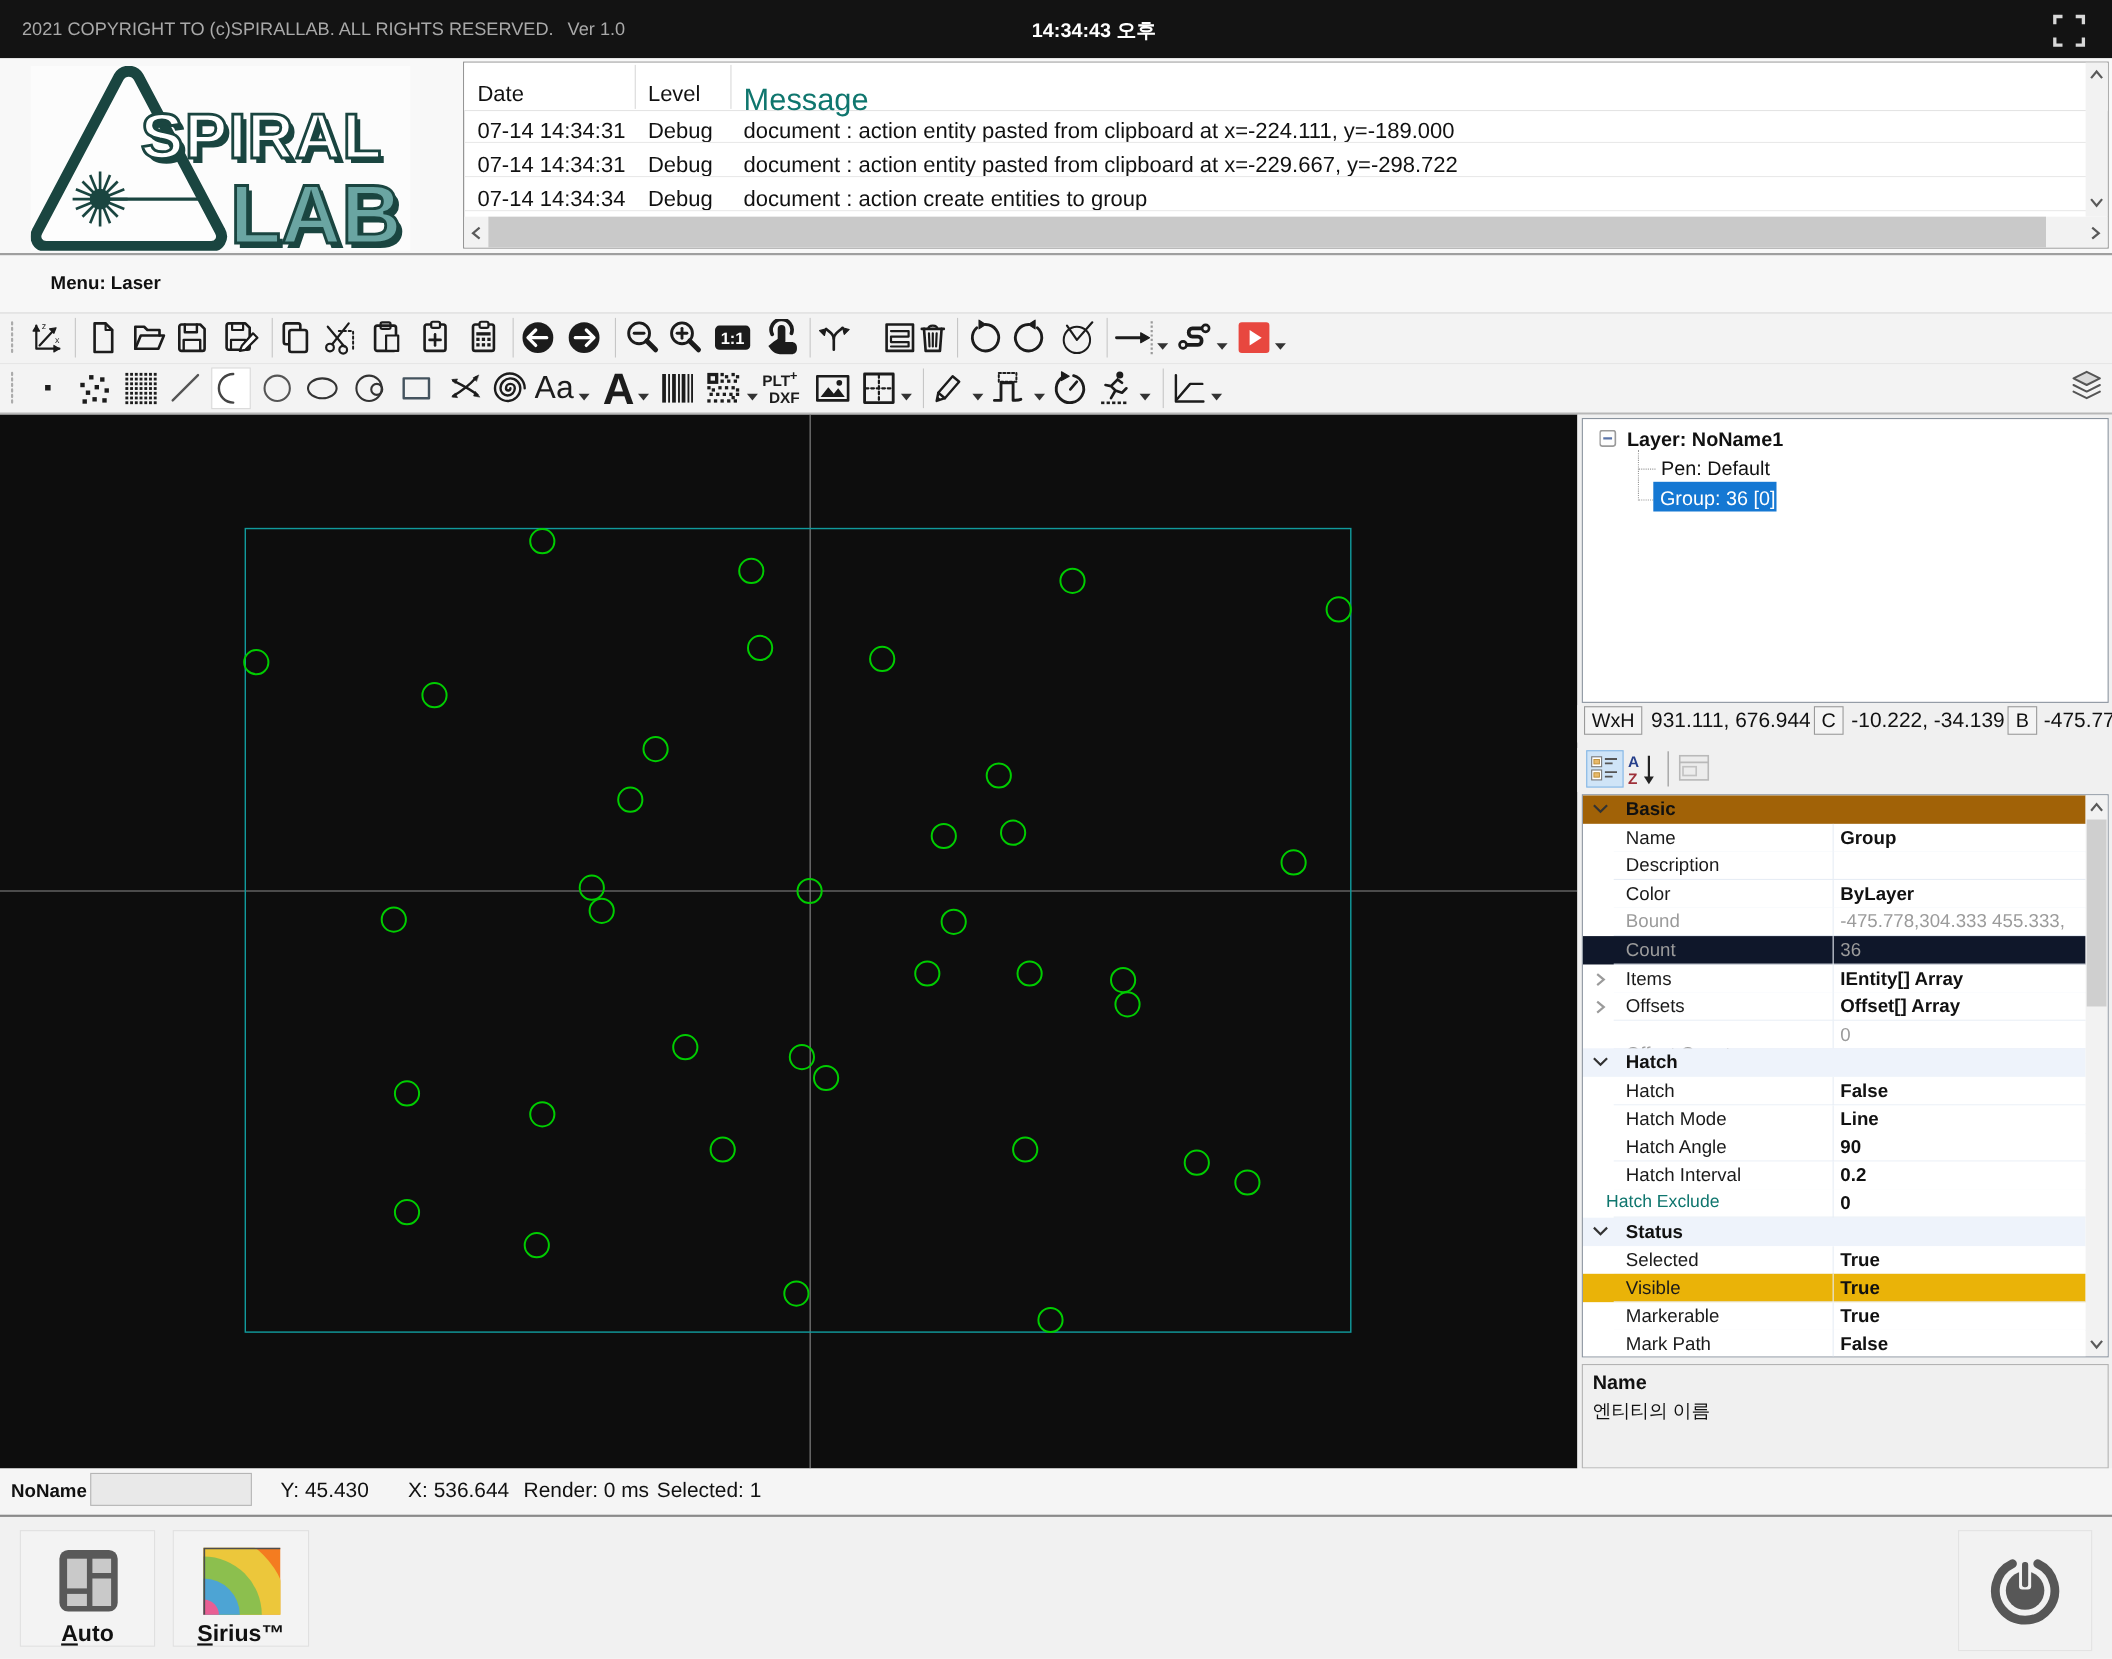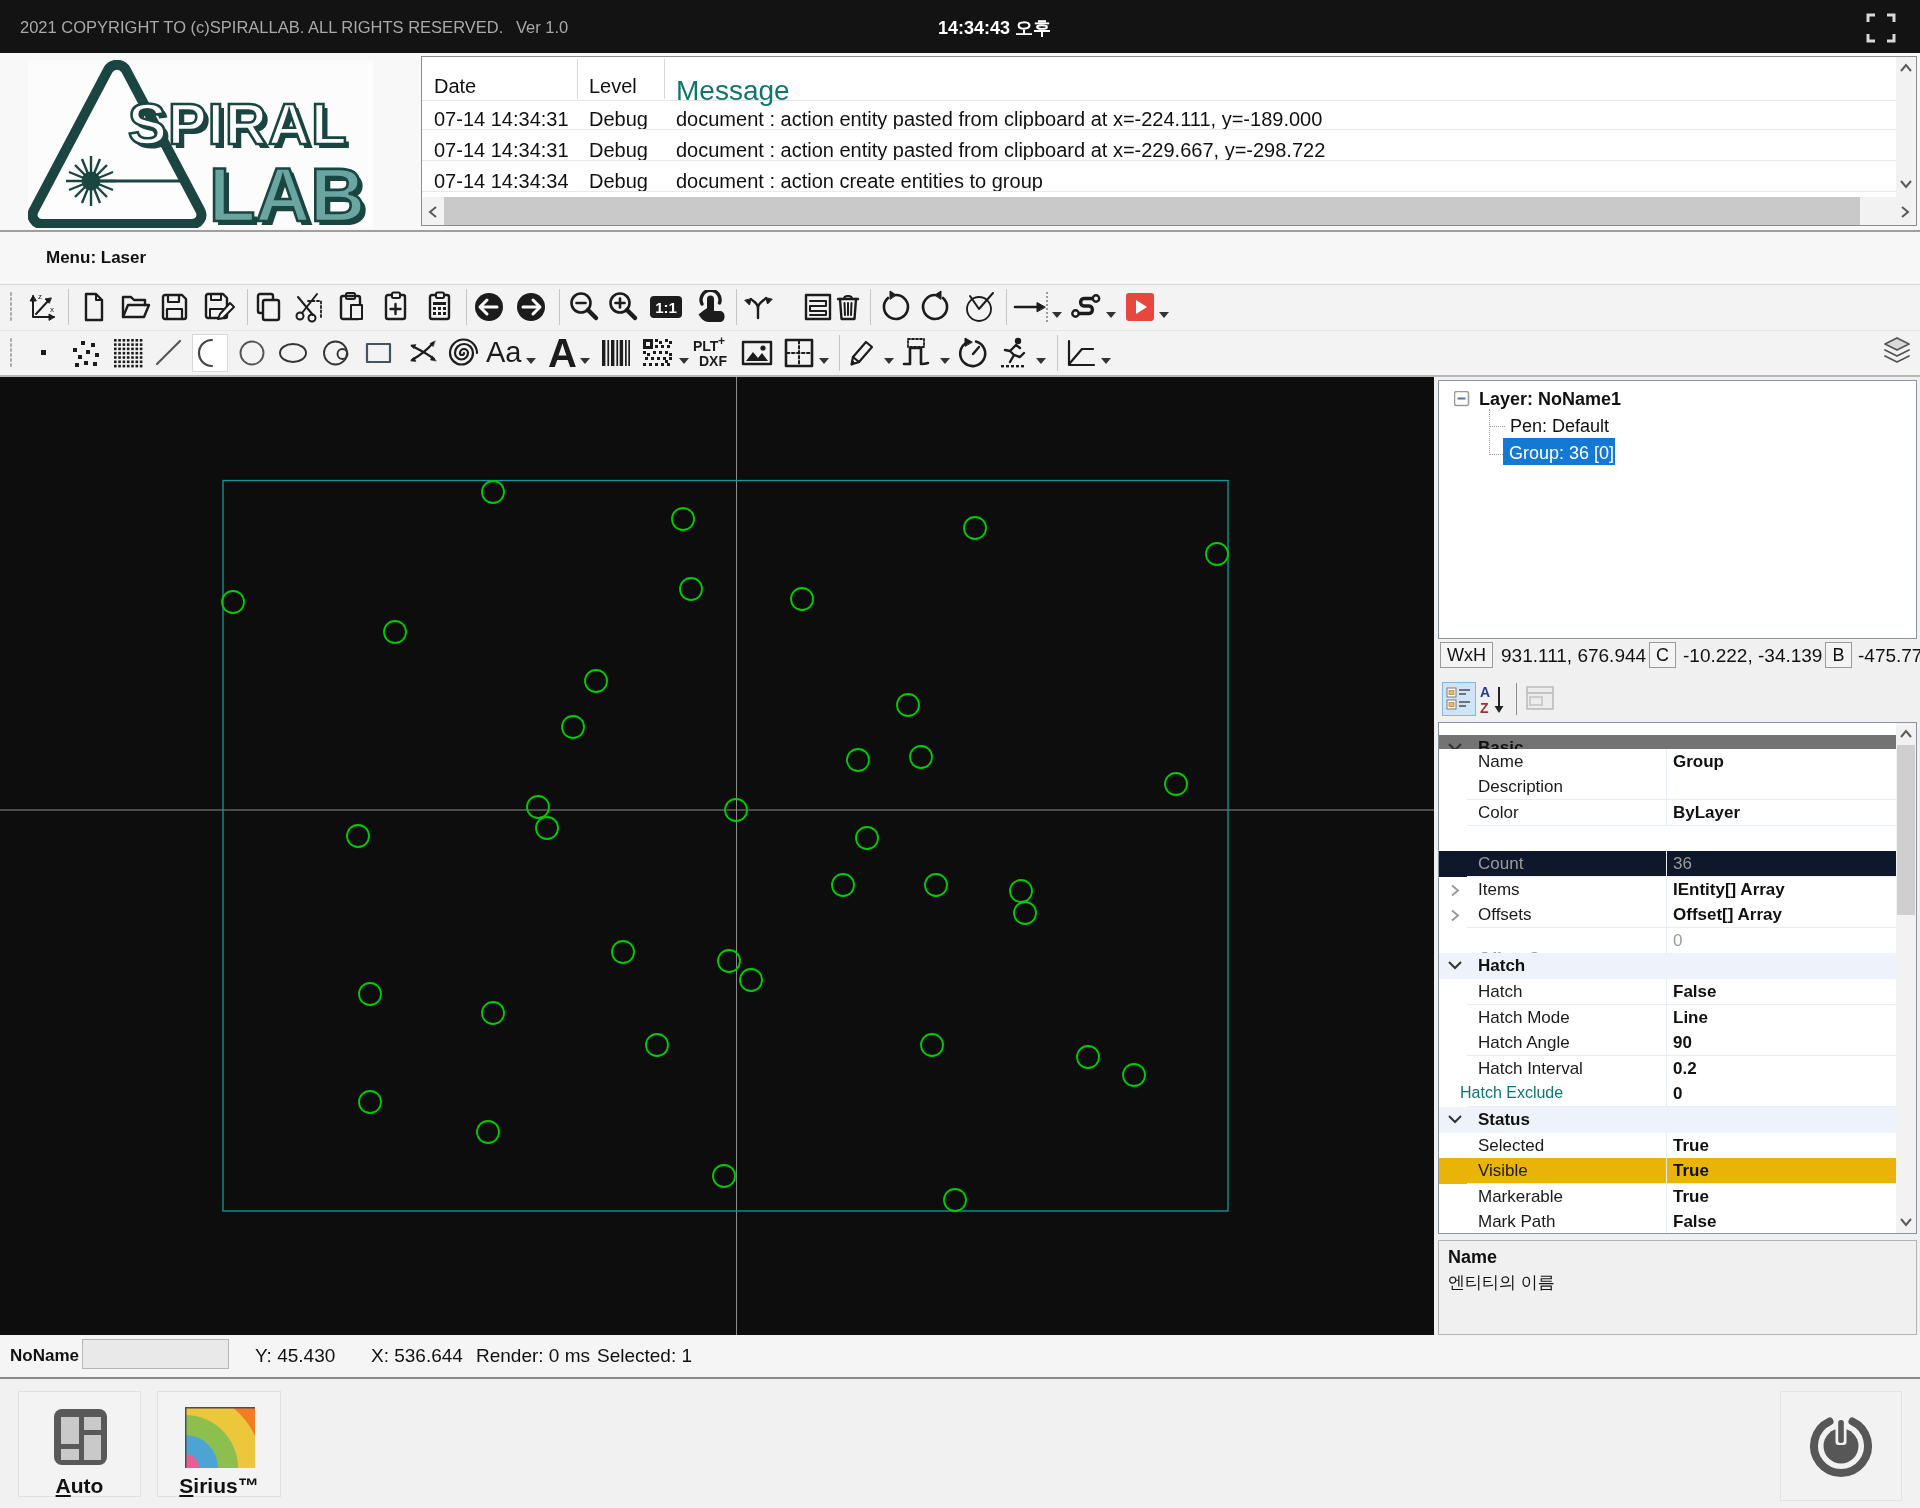--- a/index.html
+++ b/index.html
@@ -549,21 +549,21 @@
   </svg>
   <div class="abs" style="left:82px;top:3px;width:1px;height:32px;background:#8f8f8f"></div>
   <svg class="abs" style="left:92px;top:6px" width="28" height="26" viewBox="0 0 28 26">
     <rect x="1" y="1" width="26" height="22" fill="#ececec" stroke="#b9b9b9" stroke-width="1.5"></rect>
     <line x1="1" y1="7" x2="27" y2="7" stroke="#b9b9b9" stroke-width="1.5"></line>
     <rect x="4" y="11" width="12" height="8" fill="none" stroke="#c2c2c2" stroke-width="1.5"></rect>
   </svg>
 </div>
 
 <div id="pgrid" class="abs" style="left:1438px;top:722px;width:479px;height:512px;background:#fff;border:1px solid #8a939e;overflow:hidden">
-      <div class="abs" style="left:0;top:12px;width:457px;height:26px;background:#737373">
+      <div class="abs" style="left:0;top:0px;width:457px;height:26px;background:#a16207">
         <svg class="abs" style="left:9px;top:7px" width="14" height="10">
           <path d="M1 2 L7 8 L13 2" fill="none" stroke="#333" stroke-width="2"></path>
         </svg>
         <div class="abs" style="left:39px;top:3px;font-size:17px;font-weight:bold;color:#111">Basic</div>
       </div>
       <div class="abs" style="left:0;top:26px;width:457px;height:26px;background:#fff">
         <div class="abs" style="left:28px;top:25px;width:429px;height:1px;background:#e7edf5"></div>
         <div class="abs" style="left:227px;top:0;width:1px;height:26px;background:#e7edf5"></div>
         <div class="abs" style="left:39px;top:3px;font-size:17px;color:#1a1a1a">Name</div>
         <div class="abs" style="left:234px;top:3px;font-size:17px;font-weight:bold;color:#111;white-space:nowrap">Group</div>
@@ -572,20 +572,26 @@
         <div class="abs" style="left:28px;top:25px;width:429px;height:1px;background:#e7edf5"></div>
         <div class="abs" style="left:227px;top:0;width:1px;height:26px;background:#e7edf5"></div>
         <div class="abs" style="left:39px;top:3px;font-size:17px;color:#1a1a1a">Description</div>
         <div class="abs" style="left:234px;top:3px;font-size:17px;font-weight:bold;color:#111;white-space:nowrap"></div>
       </div>
       <div class="abs" style="left:0;top:77px;width:457px;height:26px;background:#fff">
         <div class="abs" style="left:28px;top:25px;width:429px;height:1px;background:#e7edf5"></div>
         <div class="abs" style="left:227px;top:0;width:1px;height:26px;background:#e7edf5"></div>
         <div class="abs" style="left:39px;top:3px;font-size:17px;color:#1a1a1a">Color</div>
         <div class="abs" style="left:234px;top:3px;font-size:17px;font-weight:bold;color:#111;white-space:nowrap">ByLayer</div>
+      </div>
+      <div class="abs" style="left:0;top:102px;width:457px;height:26px;background:#fff">
+        <div class="abs" style="left:28px;top:25px;width:429px;height:1px;background:#e7edf5"></div>
+        <div class="abs" style="left:227px;top:0;width:1px;height:26px;background:#e7edf5"></div>
+        <div class="abs" style="left:39px;top:3px;font-size:17px;color:#9b9b9b">Bound</div>
+        <div class="abs" style="left:234px;top:3px;font-size:17px;font-weight:normal;color:#9b9b9b;white-space:nowrap">-475.778,304.333 455.333,</div>
       </div>
       <div class="abs" style="left:0;top:128px;width:457px;height:26px;background:#0f172a">
         <div class="abs" style="left:28px;top:25px;width:429px;height:1px;background:#e7edf5"></div>
         <div class="abs" style="left:227px;top:0;width:1px;height:26px;background:#e7edf5"></div>
         <div class="abs" style="left:39px;top:3px;font-size:17px;color:#9b9b9b">Count</div>
         <div class="abs" style="left:234px;top:3px;font-size:17px;font-weight:normal;color:#9b9b9b;white-space:nowrap">36</div>
       </div>
       <div class="abs" style="left:0;top:154px;width:457px;height:26px;background:#fff">
         <div class="abs" style="left:28px;top:25px;width:429px;height:1px;background:#e7edf5"></div>
         <div class="abs" style="left:227px;top:0;width:1px;height:26px;background:#e7edf5"></div>

